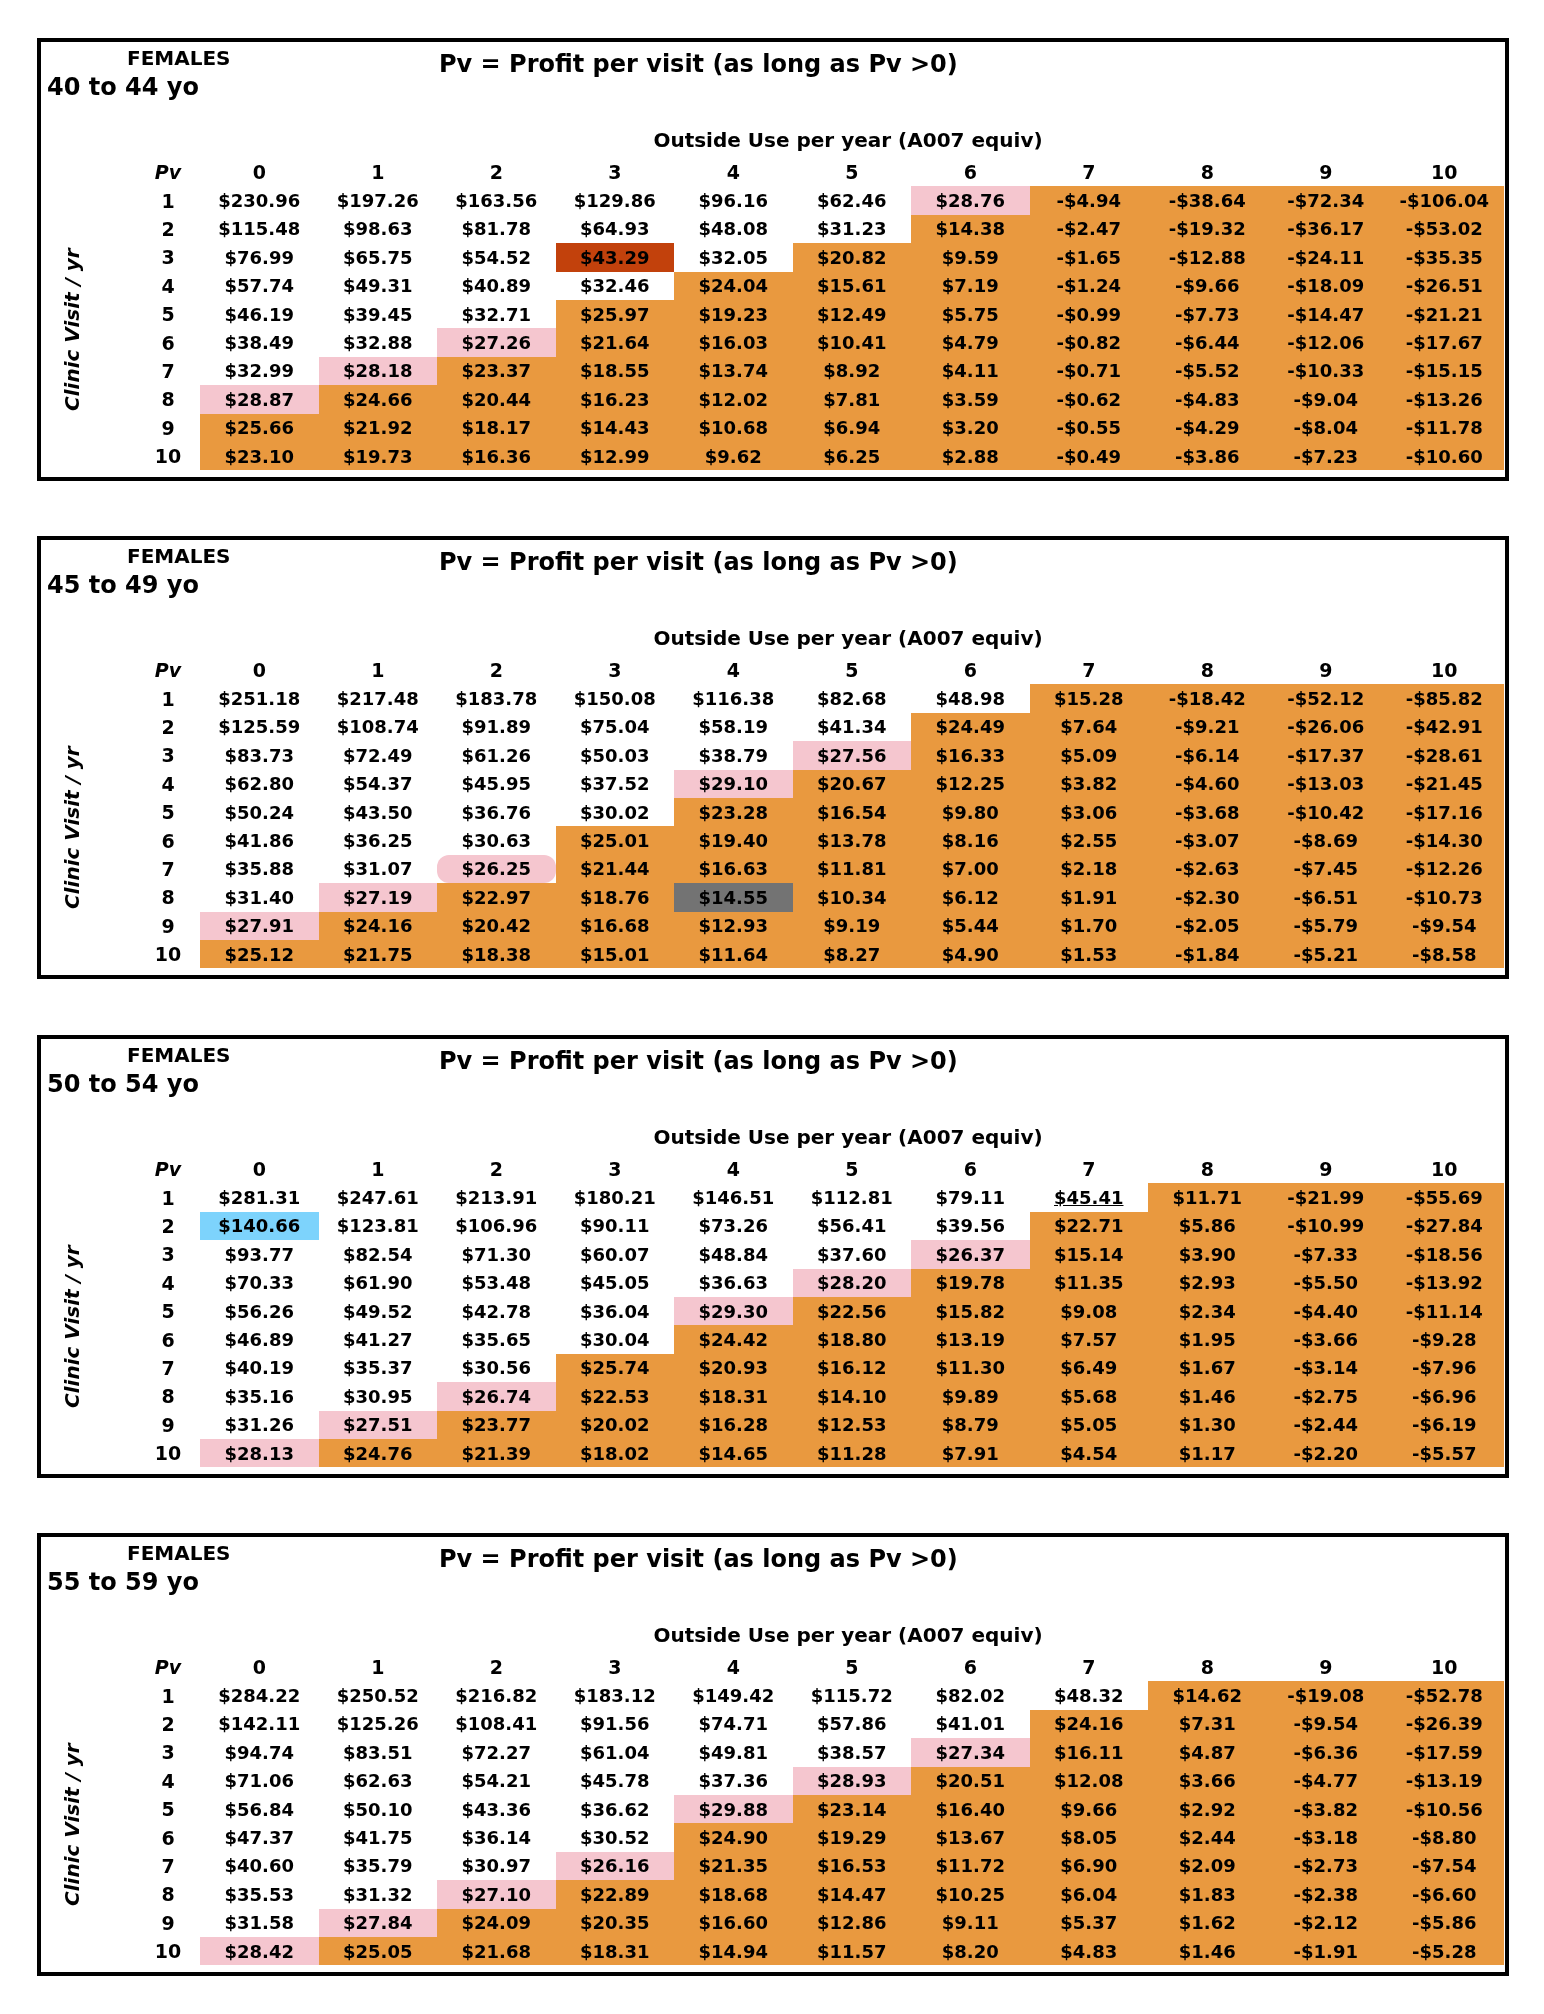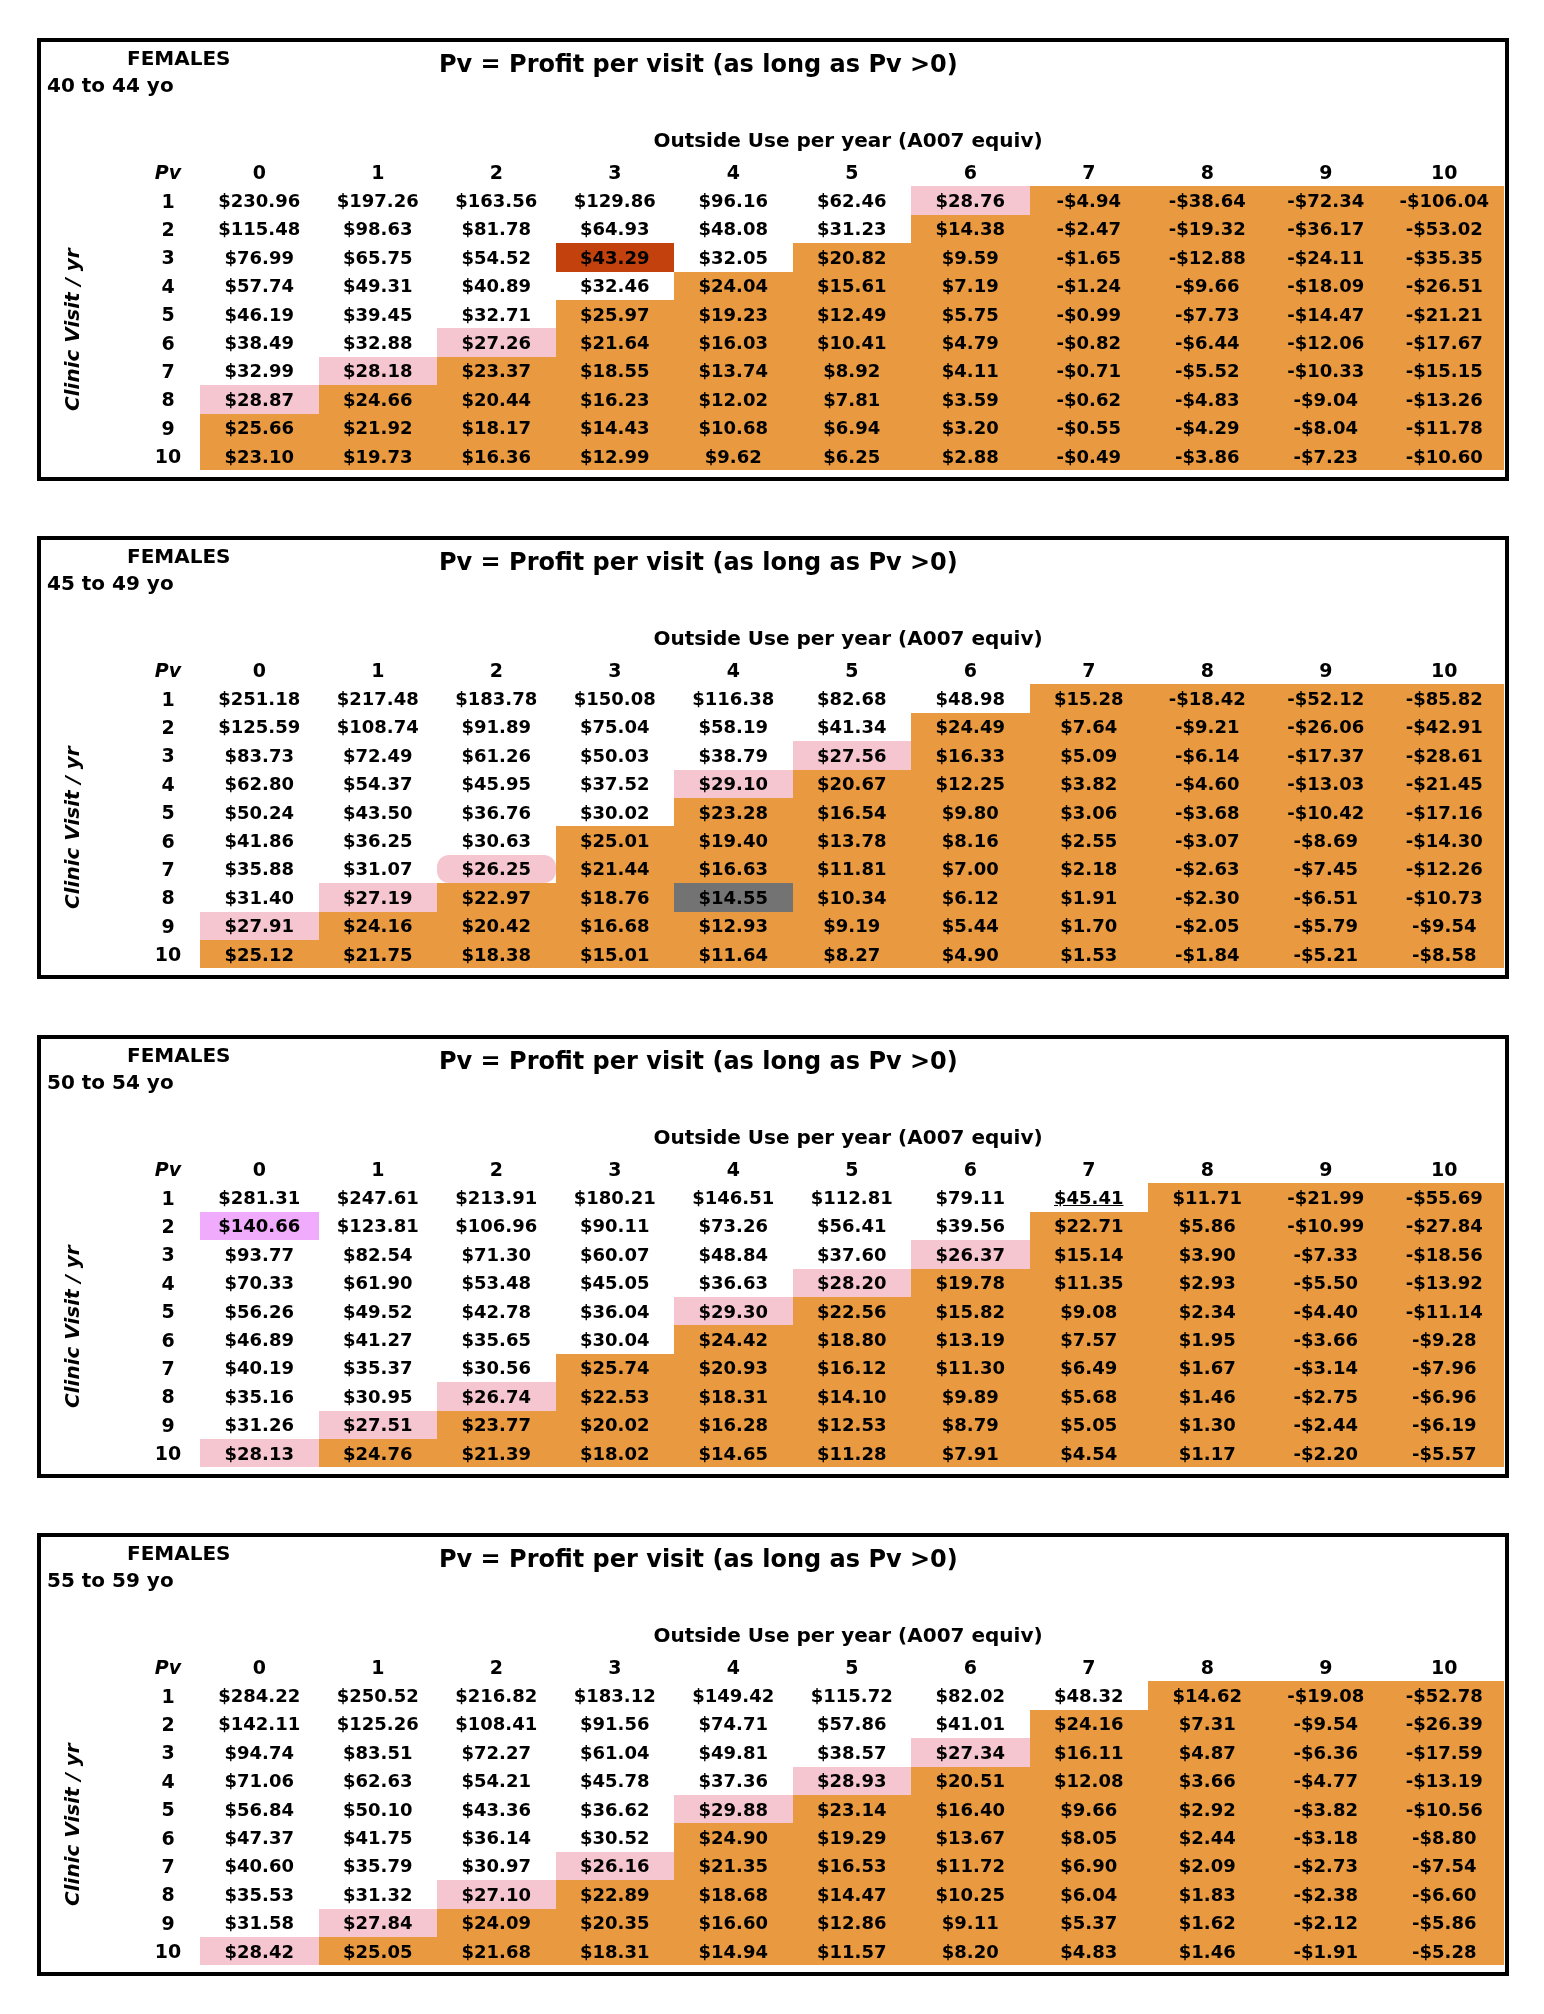--- a/index.html
+++ b/index.html
@@ -2,21 +2,21 @@
 <html><head>
 <meta charset="utf-8">
 <style>
   html,body{margin:0;padding:0;background:#fff;}
   .page{position:relative;width:1544px;height:2014px;background:#ffffff;
         font-family:"DejaVu Sans","Liberation Sans",sans-serif;font-weight:bold;color:#000;}
   .tbl{position:absolute;left:37px;width:1472px;height:443px;border:4px solid #000;
        box-sizing:border-box;background:#fff;}
   .females{position:absolute;left:86px;top:4px;font-size:20px;white-space:nowrap;}
   .tbl-title{position:absolute;left:398px;top:8px;font-size:24px;white-space:nowrap;}
-  .age{position:absolute;left:6px;top:31px;font-size:20px;white-space:nowrap;}
+  .age{position:absolute;left:6px;top:31px;font-size:24px;white-space:nowrap;}
   .outside{position:absolute;left:155px;top:86px;width:1304px;text-align:center;font-size:20px;}
   .grid{position:absolute;left:95px;top:116px;display:grid;
         grid-template-columns:64px repeat(11,118.5px);grid-auto-rows:28.4px;
         font-size:18px;}
   .grid>div{display:flex;align-items:center;justify-content:center;white-space:nowrap;}
   .hdr{font-size:19px;background:#fff;}
   .pv-hdr{font-style:italic;}
   .rowhdr{background:#fff;}
   .rot{position:absolute;left:10px;top:150px;height:276px;width:42px;
        display:flex;align-items:center;justify-content:center;
@@ -336,21 +336,21 @@
         <div class="cell" style="background: rgb(255, 255, 255);">$213.91</div>
         <div class="cell" style="background: rgb(255, 255, 255);">$180.21</div>
         <div class="cell" style="background: rgb(255, 255, 255);">$146.51</div>
         <div class="cell" style="background: rgb(255, 255, 255);">$112.81</div>
         <div class="cell" style="background: rgb(255, 255, 255);">$79.11</div>
         <div class="cell" style="background: rgb(255, 255, 255); text-decoration: underline;">$45.41</div>
         <div class="cell" style="background: rgb(233, 153, 63);">$11.71</div>
         <div class="cell" style="background: rgb(233, 153, 63);">-$21.99</div>
         <div class="cell" style="background: rgb(233, 153, 63);">-$55.69</div>
         <div class="hdr rowhdr">2</div>
-        <div class="cell" style="background: #f0abfc;">$140.66</div>
+        <div class="cell" style="background: #7dd3fc;">$140.66</div>
         <div class="cell" style="background: rgb(255, 255, 255);">$123.81</div>
         <div class="cell" style="background: rgb(255, 255, 255);">$106.96</div>
         <div class="cell" style="background: rgb(255, 255, 255);">$90.11</div>
         <div class="cell" style="background: rgb(255, 255, 255);">$73.26</div>
         <div class="cell" style="background: rgb(255, 255, 255);">$56.41</div>
         <div class="cell" style="background: rgb(255, 255, 255);">$39.56</div>
         <div class="cell" style="background: rgb(233, 153, 63);">$22.71</div>
         <div class="cell" style="background: rgb(233, 153, 63);">$5.86</div>
         <div class="cell" style="background: rgb(233, 153, 63);">-$10.99</div>
         <div class="cell" style="background: rgb(233, 153, 63);">-$27.84</div>

